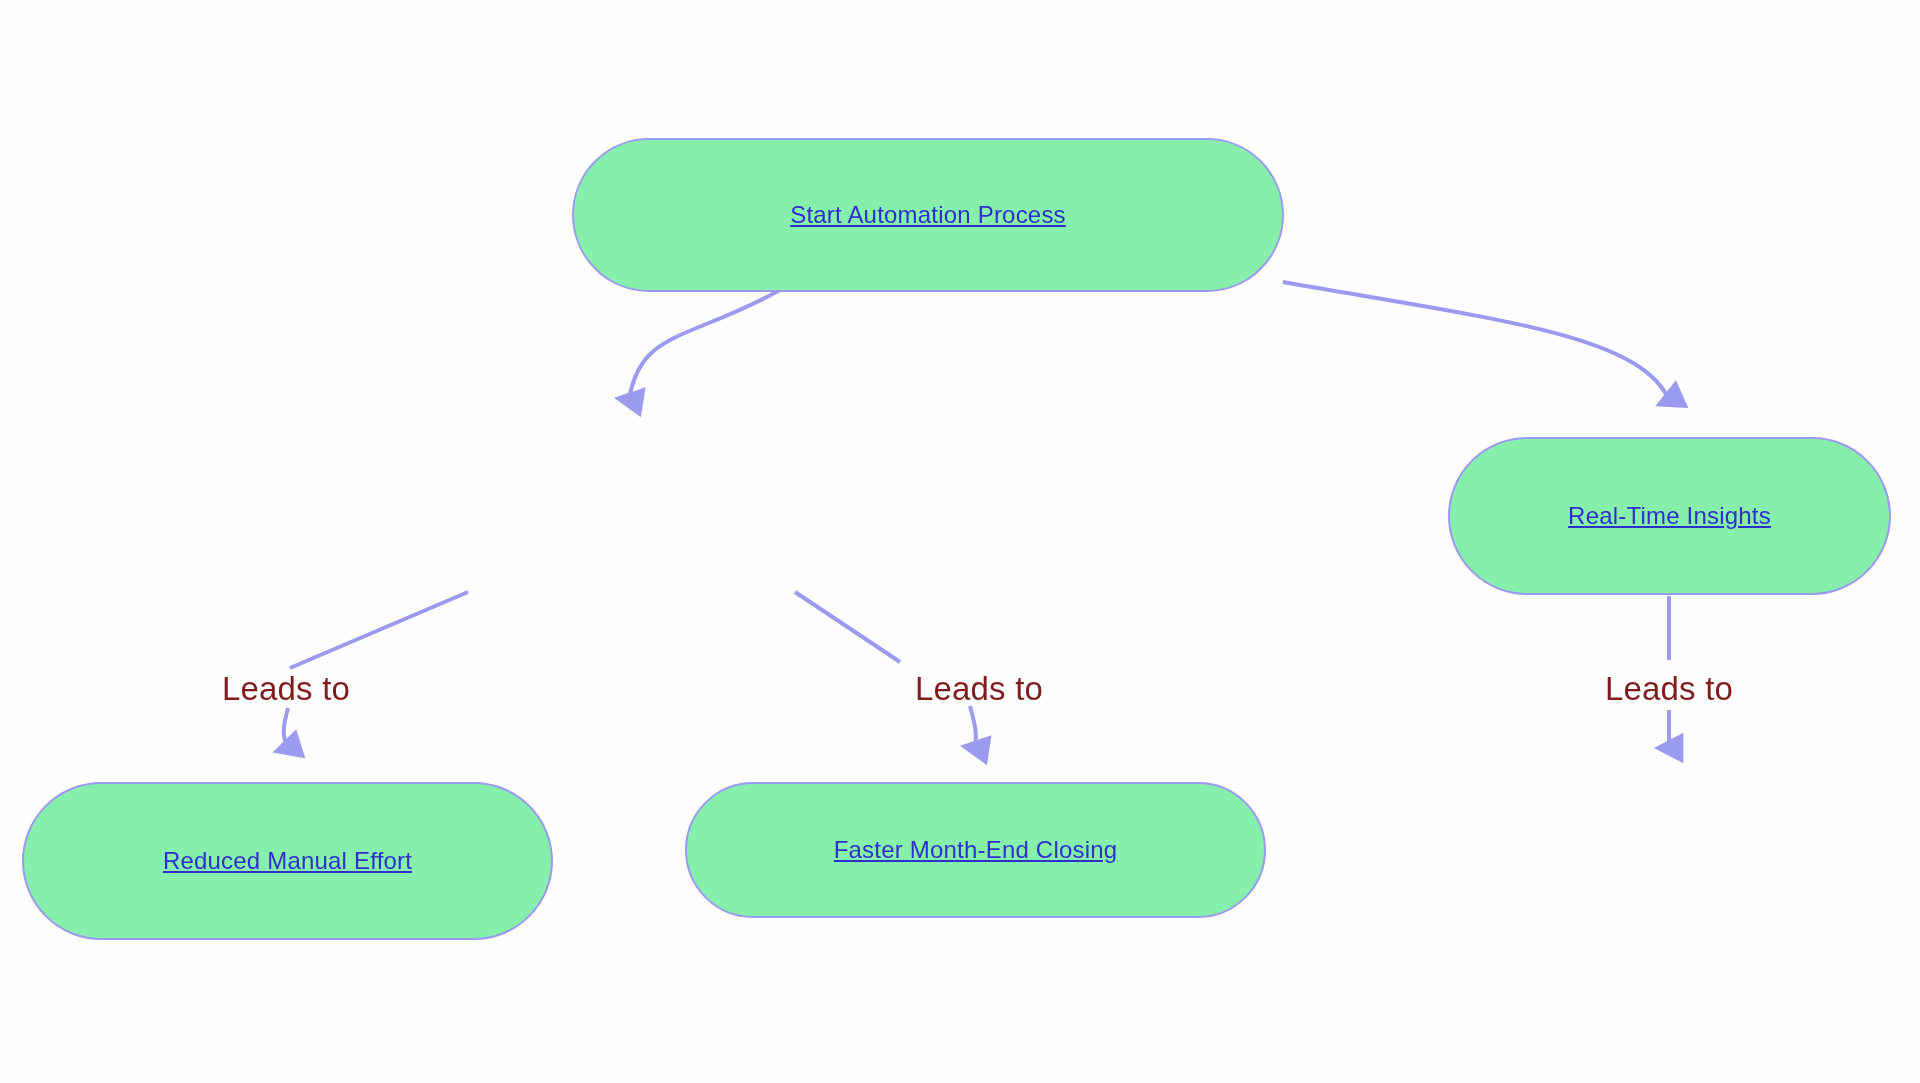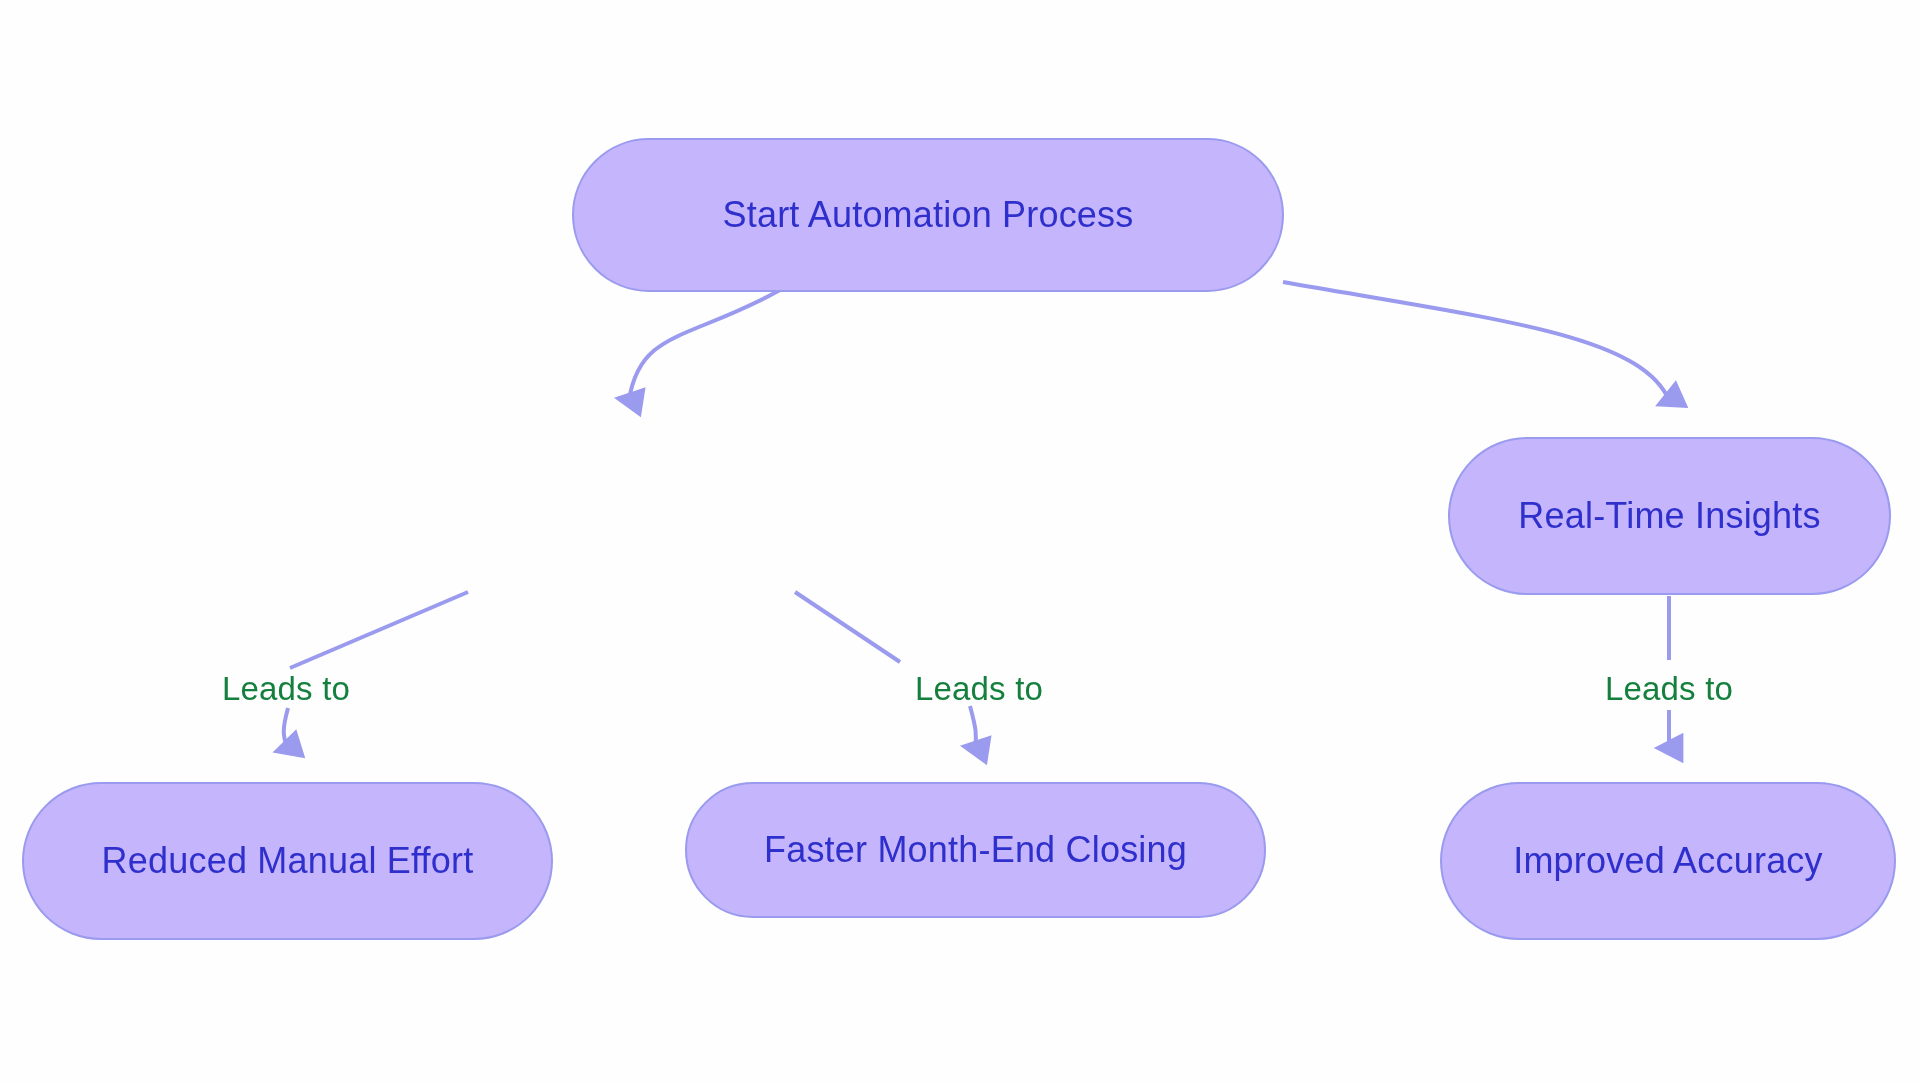--- a/index.html
+++ b/index.html
@@ -22,40 +22,41 @@
   #edge-layer {
     position: absolute;
     left: 0;
     top: 0;
     width: 1920px;
     height: 1083px;
   }
   .node {
     position: absolute;
     box-sizing: border-box;
-    background: #c4b5fd;
+    background: #86efac;
     border: 2px solid #9a9aef;
     border-radius: 999px;
     display: flex;
     align-items: center;
     justify-content: center;
     color: #2f2fcc;
-    font-size: 36px;
+    font-size: 24px;
     font-weight: 400;
     letter-spacing: 0.2px;
     white-space: nowrap;
     line-height: 1;
+    text-decoration: underline;
   }
   .node-label {
     display: block;
     padding: 0 18px;
   }
   .edge-label {
     position: absolute;
-    color: #15803d;
+    color: #7f1d1d;
     font-size: 33px;
     font-weight: 400;
     white-space: nowrap;
     line-height: 1;
     transform: translate(-50%, -50%);
     background: transparent;
     letter-spacing: 0.2px;
   }
   
   #node-start        { left: 572px;  top: 138px; width: 712px; height: 154px; }
@@ -111,23 +112,20 @@
   </div>
 
   <div class="node" id="node-reduced">
     <span class="node-label">Reduced Manual Effort</span>
   </div>
 
   <div class="node" id="node-faster">
     <span class="node-label">Faster Month-End Closing</span>
   </div>
 
-  <div class="node" id="node-accuracy">
-    <span class="node-label">Improved Accuracy</span>
-  </div>
 
   <div class="edge-label" style="left: 286px; top: 688px;">Leads to</div>
 
   <div class="edge-label" style="left: 979px; top: 688px;">Leads to</div>
 
   <div class="edge-label" style="left: 1669px; top: 688px;">Leads to</div>
 
 </div>
 
 </body></html>

